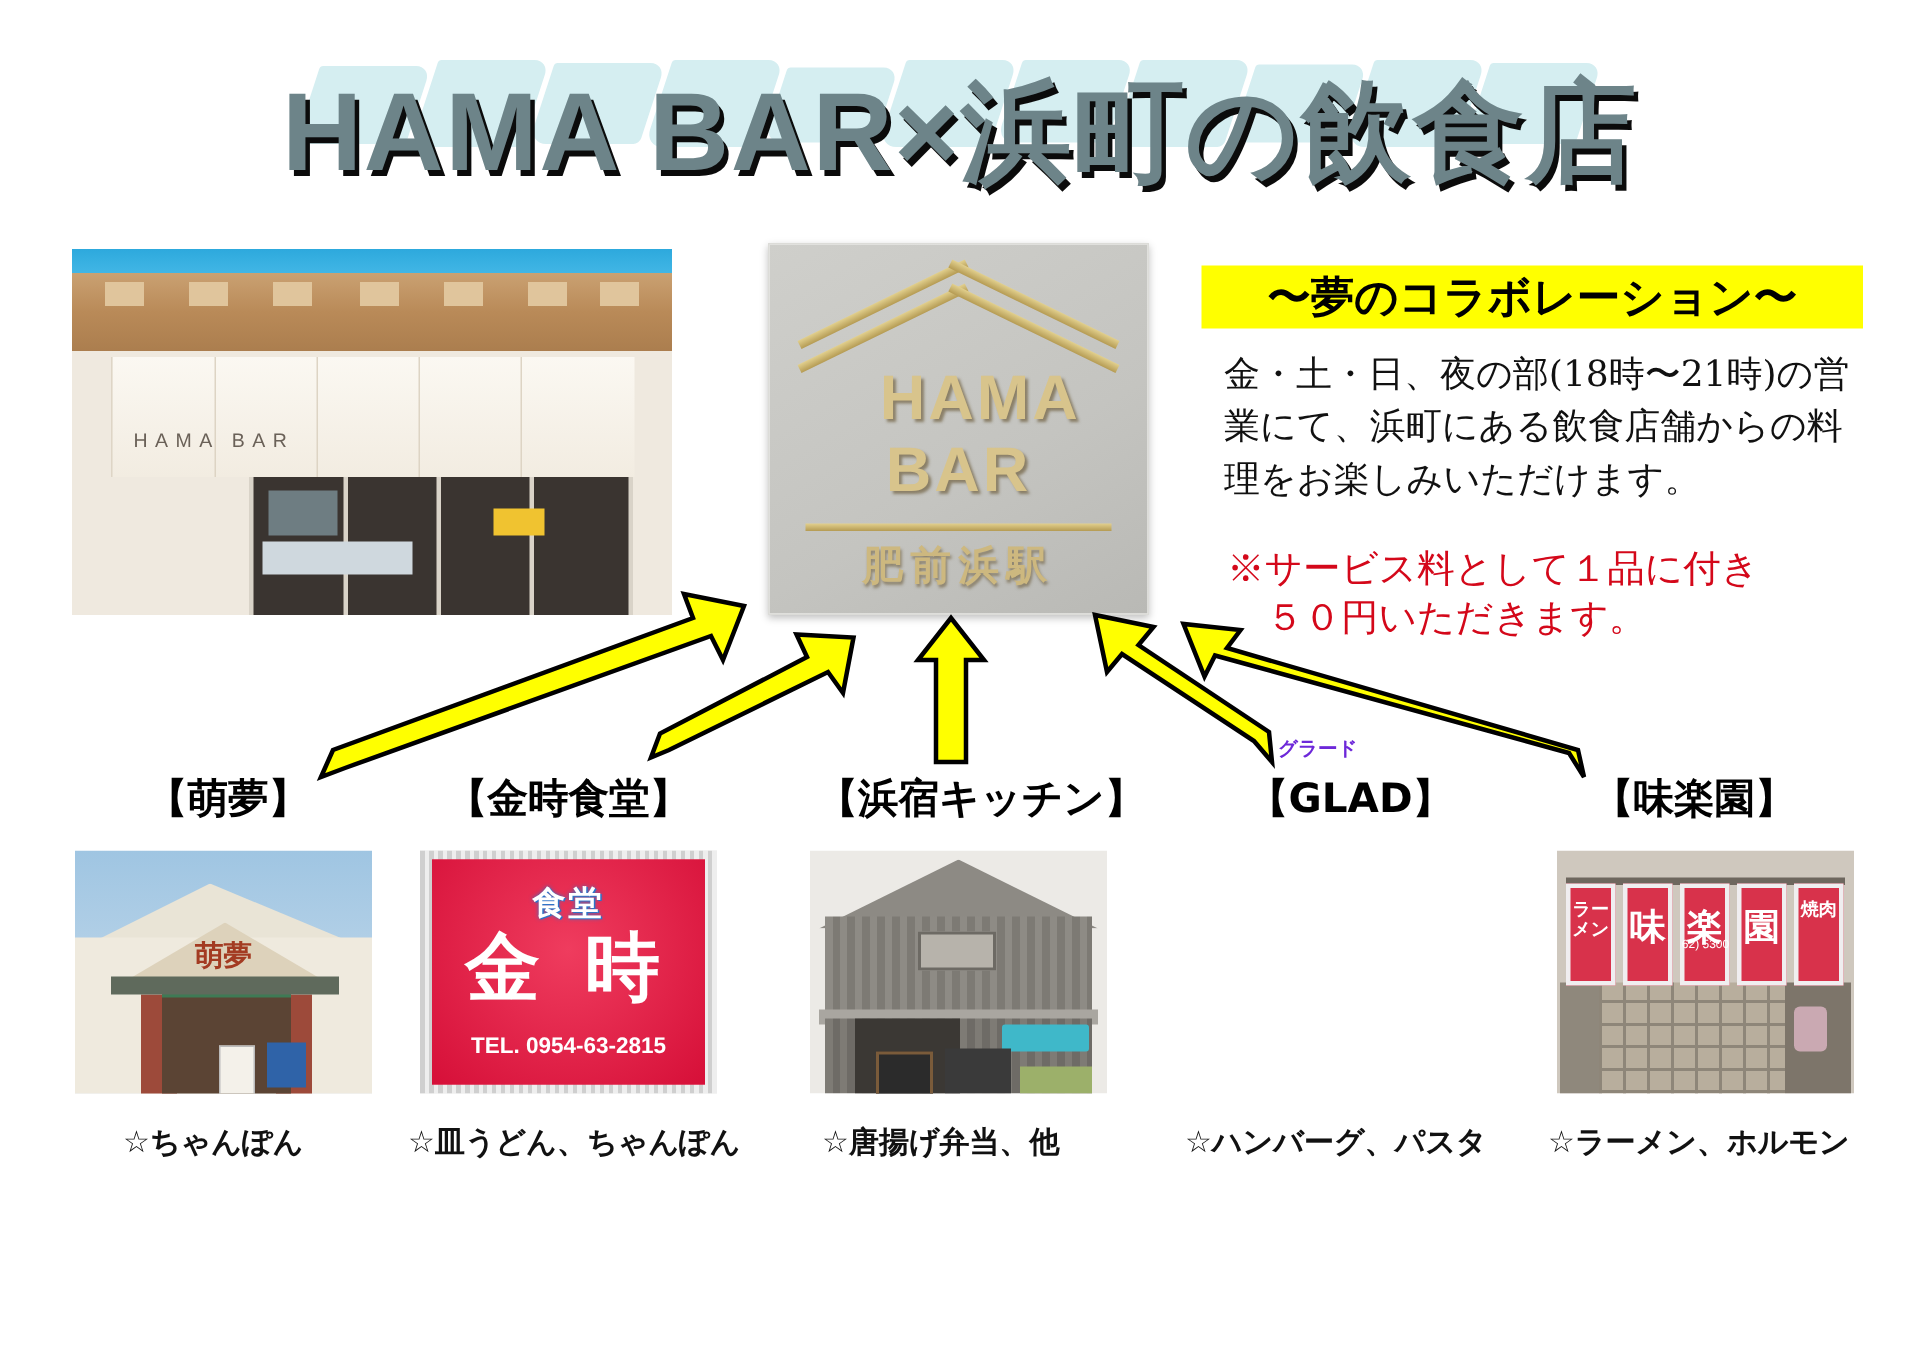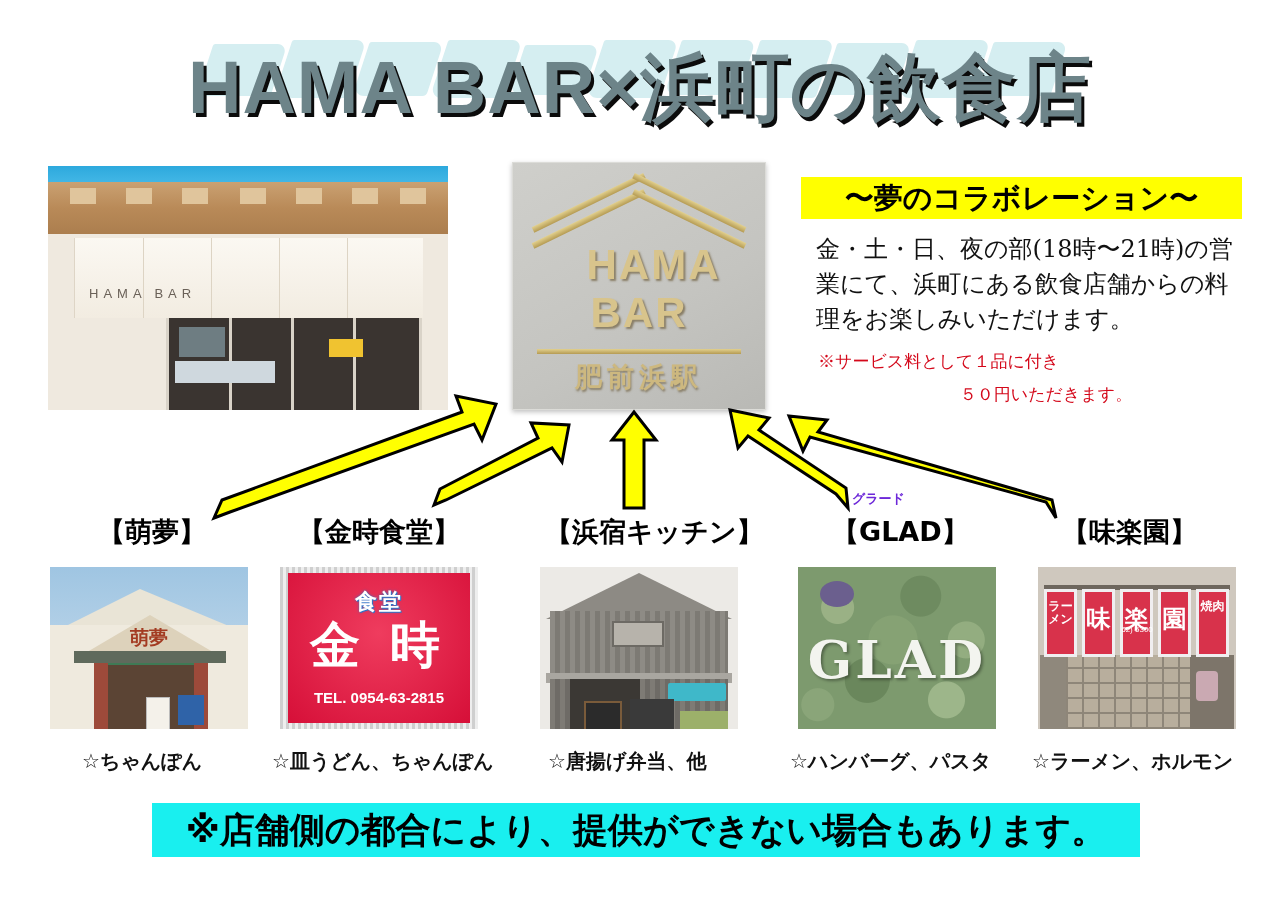--- a/index.html
+++ b/index.html
@@ -94,24 +94,24 @@
     font-size:27px;font-weight:bold;letter-spacing:5px;
     color:#cdb87f;text-shadow:1px 2px 2px rgba(90,70,30,.5);}
 
   
   .hl-yellow{position:absolute;left:801px;top:177px;width:441px;height:42px;background:#ffff00;}
   .hl-yellow span{display:block;text-align:center;font-size:29px;line-height:42px;font-weight:bold;color:#000;
     font-family:"DejaVu Sans","Liberation Sans",sans-serif;}
   .body-jp{position:absolute;left:816px;top:232px;width:430px;
     font-family:"DejaVu Serif","Liberation Serif",serif;
     font-size:24px;line-height:35px;color:#111;}
-  .note-red{position:absolute;left:818px;top:345px;width:430px;
+  .note-red{position:absolute;left:818px;top:362px;width:430px;
     font-family:"DejaVu Serif","Liberation Serif",serif;
-    font-size:17px;line-height:33px;color:#d4081a;}
-  .note-red .l2{display:block;padding-left:26px;text-align:center;}
+    font-size:25px;line-height:33px;color:#d4081a;}
+  .note-red .l2{display:block;padding-left:26px;}
 
   
   .arrows{position:absolute;left:0;top:0;width:1280px;height:905px;pointer-events:none;}
 
   
   .labels{position:absolute;left:0;top:0;width:1280px;height:905px;}
   .lbl{position:absolute;font-size:27px;font-weight:bold;color:#000;white-space:nowrap;
     font-family:"DejaVu Sans","Liberation Sans",sans-serif;}
   .lbl-ruby{position:absolute;font-size:13px;font-weight:bold;color:#6d28d9;white-space:nowrap;
     font-family:"DejaVu Sans","Liberation Sans",sans-serif;}
@@ -333,27 +333,20 @@
       <div class="h-eave"></div>
       <div class="h-low"></div>
       <div class="h-door"></div>
       <div class="h-teal"></div>
       <div class="h-bb"></div>
       <div class="h-menu"></div>
       <div class="h-flow"></div>
     </div>
   </div>
 
-  <div class="shot" style="left:794px;">
-    <div class="inner">
-      <div class="g-bg"></div>
-      <div class="g-pur"></div>
-      <div class="g-txt">GLAD</div>
-    </div>
-  </div>
 
   <div class="shot" style="left:1034px;">
     <div class="inner">
       <div class="r-bg"></div>
       <div class="r-left"></div>
       <div class="r-door"></div>
       <div class="r-right"></div>
       <div class="r-bag"></div>
       <div class="r-rod"></div>
       <div class="r-noren" style="left:6px;">ラーメン</div>
@@ -364,17 +357,14 @@
       <div class="r-tel">62) 5300</div>
     </div>
   </div>
 
   <div class="cap" style="left:82px;">☆ちゃんぽん</div>
   <div class="cap" style="left:272px;">☆皿うどん、ちゃんぽん</div>
   <div class="cap" style="left:548px;">☆唐揚げ弁当、他</div>
   <div class="cap" style="left:790px;">☆ハンバーグ、パスタ</div>
   <div class="cap" style="left:1032px;">☆ラーメン、ホルモン</div>
 
-  <div class="banner">
-    <span>※店舗側の都合により、提供ができない場合もあります。</span>
-  </div>
 
 </div>
 
 </body></html>

